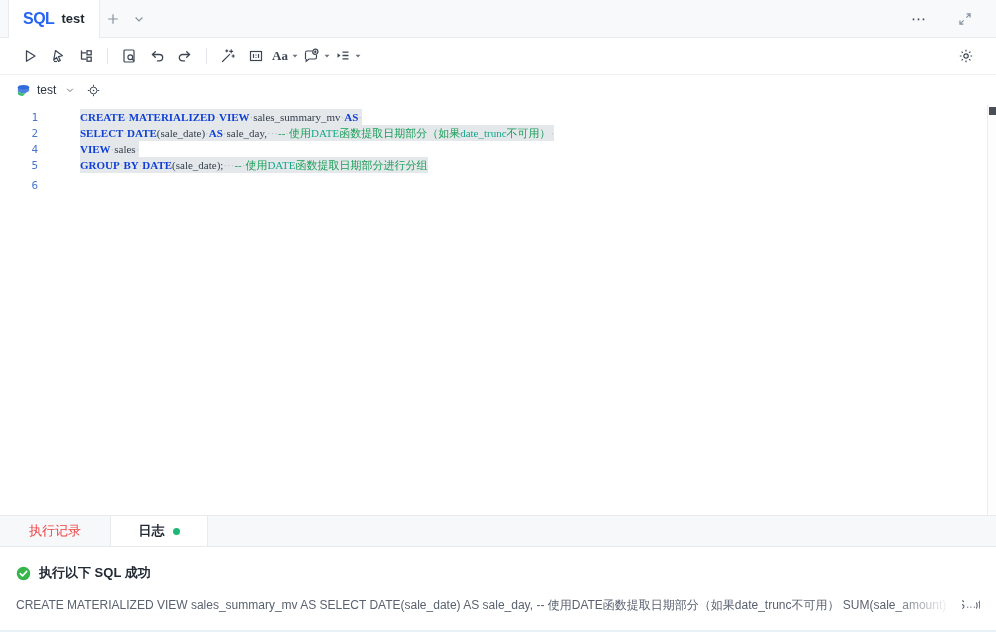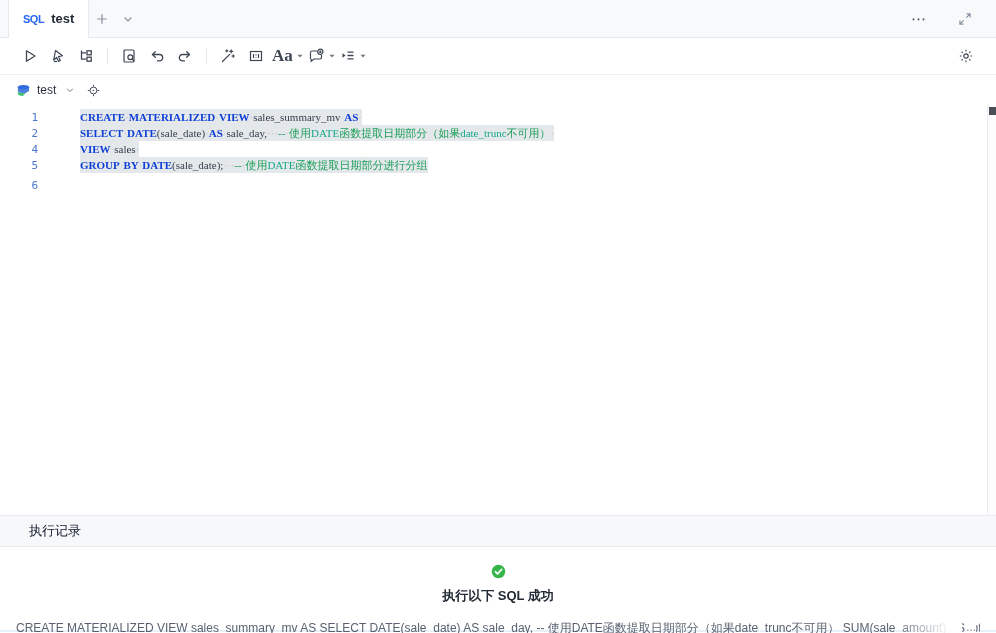--- a/index.html
+++ b/index.html
@@ -6,36 +6,36 @@
   html,body { width:996px; height:633px; overflow:hidden; background:#fff;
               font-family:"Liberation Sans", sans-serif; }
   svg { display:block; }
 
   
   .tabbar { height:38px; background:#F7F9FB; border-bottom:1px solid #E8EAED;
             display:flex; align-items:center; }
   .file-tab { height:38px; margin-left:8px; background:#fff; padding:0 14px;
               display:flex; align-items:center; gap:7px;
               border-left:1px solid #E8EAED; border-right:1px solid #E8EAED; }
-  .sql-badge { color:#2664F2; font-weight:800; font-size:11px; letter-spacing:-0.5px; }
+  .sql-badge { color:#2664F2; font-weight:800; font-size:16px; letter-spacing:-0.5px; }
   .file-tab-label { font-size:13px; font-weight:bold; color:#1F2733; }
   .tab-tool { width:26px; height:26px; display:flex; align-items:center; justify-content:center;
               color:#8A94A0; cursor:pointer; }
   .tabbar-right { margin-left:auto; display:flex; align-items:center; gap:20px; padding-right:18px;
                   color:#3E4654; }
   .more-dots { font-size:15px; letter-spacing:1px; color:#3E4654; line-height:10px; }
 
   
   .toolbar { height:37px; background:#fff; border-bottom:1px solid #EDF0F2;
              display:flex; align-items:center; padding:0 16px; }
   .tbtn { height:26px; min-width:28px; padding:0 2px; display:flex; align-items:center;
           justify-content:center; color:#3E4654; border-radius:4px; cursor:pointer; gap:3px; }
   .tsep { width:1px; height:16px; background:#E3E6EA; margin:0 7px; }
   .caret { color:#6B7480; }
-  .aa-label { font-size:17px; font-weight:bold; color:#3E4654; font-family:"Liberation Serif",serif; }
+  .aa-label { font-size:13px; font-weight:bold; color:#3E4654; font-family:"Liberation Serif",serif; }
   .toolbar-right { margin-left:auto; }
 
   
   .editor-header { height:30px; display:flex; align-items:center; gap:6px; padding-left:16px; }
   .conn-label { font-size:12px; color:#2A3442; }
 
   
   .editor { position:relative; height:410px; background:#fff;
             font-family:"DejaVu Sans Mono", monospace; font-size:11px; line-height:16px; }
   .code-area { padding-top:4px; }
@@ -52,29 +52,29 @@
   .tk-guide { display:inline-block; width:0; border-left:1px solid #D5DAE0;
               height:14px; vertical-align:middle; }
   .vscroll { position:absolute; top:0; right:0; bottom:0; width:9px;
              border-left:1px solid #EAECEF; background:#FDFDFE; }
   .vthumb { position:absolute; top:2px; left:1px; width:7px; height:8px; background:#4A4F57; }
 
   
   .bottom-tabbar { height:32px; background:#F7F8FA; border-top:1px solid #E8EAED;
                    border-bottom:1px solid #E8EAED; display:flex; font-size:13px; }
   .btab { width:110px; display:flex; align-items:center; justify-content:center; gap:8px;
-          color:#0f172a; cursor:pointer; }
+          color:#ef4444; cursor:pointer; }
   .btab.active { width:98px; background:#fff; color:#1F2733; font-weight:bold;
                  border-left:1px solid #E8EAED; border-right:1px solid #E8EAED; }
   .green-dot { width:7px; height:7px; border-radius:50%; background:#1DB873; }
 
   
   .log { height:85px; background:#fff; padding:17px 16px 0; position:relative;
          border-bottom:2px solid #E9F1F8; }
-  .status-row { display:flex; align-items:center; gap:8px;flex-direction:column; }
+  .status-row { display:flex; align-items:center; gap:8px; }
   .status-text { font-size:13px; font-weight:bold; color:#222A35; }
   .sql-row { margin-top:15px; position:relative; font-size:12px; color:#5A6270;
              white-space:nowrap; overflow:hidden; padding-right:26px; }
   .sql-fade { position:absolute; right:18px; top:0; width:70px; height:100%;
               background:linear-gradient(to right, rgba(255,255,255,0), #fff 85%); }
   .sql-ellipsis { position:absolute; right:4px; top:0; color:#8A929E; background:#fff; }
 </style>
 </head>
 <body>
 
@@ -262,20 +262,24 @@
     </div>
   <div class="vscroll">
     <div class="vthumb"></div>
   </div>
 </div>
 
 <div class="bottom-tabbar">
   <div class="btab">
     <span>执行记录</span>
   </div>
+  <div class="btab active">
+    <span>日志</span>
+    <span class="green-dot"></span>
+  </div>
 </div>
 
 <div class="log">
   <div class="status-row">
     <span>
       <svg width="15" height="15" viewBox="0 0 16 16">
         <circle cx="8" cy="8" r="7.2" fill="#35B54A"></circle>
         <path d="M4.6 8.2l2.3 2.3 4.5-4.8" fill="none" stroke="#fff" stroke-width="1.7" stroke-linecap="round" stroke-linejoin="round"></path>
       </svg>
     </span>

